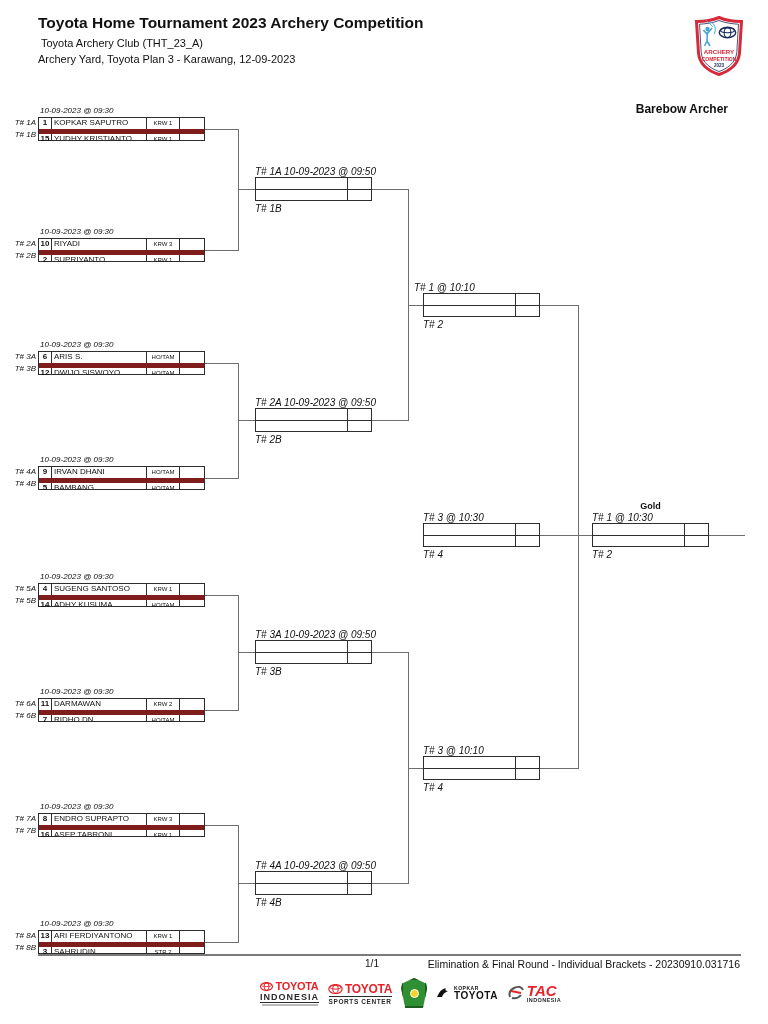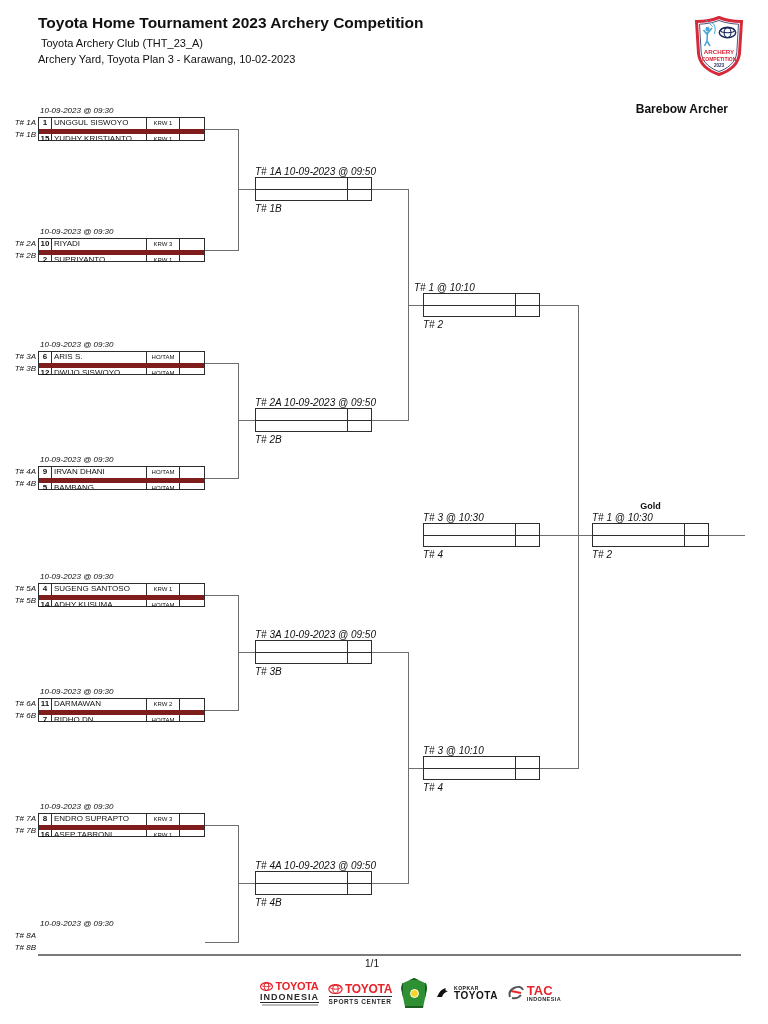--- a/index.html
+++ b/index.html
@@ -57,31 +57,31 @@
   .sp-small { color:#2b2b2b; font-weight:bold; font-size:6.5px; letter-spacing:0.6px; border-top:1px solid #2b2b2b; padding-top:1px; }
   .sp-bar { width:56px; height:2px; background:#bbb; margin-top:1px; }
   .shield-green { width:26px; height:30px; background:#2f8f33; border:2px solid #1c5e20;
     clip-path:polygon(50% 0%, 96% 18%, 100% 34%, 84% 100%, 16% 100%, 0% 34%, 4% 18%);
     display:flex; align-items:center; justify-content:center; }
   .shield-dot { width:9px; height:9px; border-radius:50%; background:#f5d328; border:1px solid #fff; }
   .kop-col { display:flex; flex-direction:column; align-items:flex-start; line-height:1; }
   .kop-top { font-size:5px; font-weight:bold; color:#111; letter-spacing:0.5px; }
   .kop-main { font-size:10px; font-weight:bold; color:#111; letter-spacing:0.5px; }
   .tac-col { display:flex; flex-direction:column; align-items:flex-start; line-height:1; }
-  .tac-main { font-size:13px; font-weight:bold; color:#e8232a; }
+  .tac-main { font-size:15px; font-weight:bold; font-style:italic; color:#e8232a; }
   .tac-sub { font-size:5.5px; font-weight:bold; color:#2b2b2b; letter-spacing:0.4px; }
 </style>
 </head>
 <body>
 
 <div class="page">
 
   <div class="title">Toyota Home Tournament 2023 Archery Competition</div>
   <div class="sub1">Toyota Archery Club (THT_23_A)</div>
-  <div class="sub2">Archery Yard, Toyota Plan 3 - Karawang, 10-02-2023</div>
+  <div class="sub2">Archery Yard, Toyota Plan 3 - Karawang, 12-09-2023</div>
 
   <div class="badge">
     <svg width="50" height="60" viewBox="0 0 50 60">
       <path d="M25 1.5 C32 4.5 42 5.5 47.5 5.5 L45.5 37 C44.5 49 34 55.5 25 58.5 C16 55.5 5.5 49 4.5 37 L2.5 5.5 C8 5.5 18 4.5 25 1.5 Z" fill="#ffffff" stroke="#d6293a" stroke-width="3"></path>
       <path d="M25 4.5 C31 7 39.5 8 44.5 8.2 L42.8 36.3 C41.9 47 32.8 52.8 25 55.5 C17.2 52.8 8.1 47 7.2 36.3 L5.5 8.2 C10.5 8 19 7 25 4.5 Z" fill="none" stroke="#1a2a5e" stroke-width="0.8"></path>
       <g stroke="#4aa5d8" stroke-width="1.6" fill="none">
         <circle cx="13.5" cy="13" r="2.2" fill="#4aa5d8" stroke="none"></circle>
         <path d="M13.5 15.5 L13 25 M13.5 17.5 L18 12 M13.5 19 L9.5 14 M13 25 L10.5 30 M13 25 L16 30"></path>
         <path d="M17 6 Q23 9 20.5 18" stroke-width="1"></path>
         <path d="M12 4 L19 11" stroke-width="0.8"></path>
@@ -127,21 +127,21 @@
   <div class="ln" style="left:539px;top:535px;width:54px;height:1px"></div>
   <div class="ln" style="left:708px;top:535px;width:37px;height:1px"></div>
 
   <div class="match" style="top:106px">
     <div class="mdate">10-09-2023 @ 09:30</div>
     <span class="tlabel tl-a">T# 1A</span>
     <span class="tlabel tl-b">T# 1B</span>
     <div class="mtable">
       <div class="mrow">
         <span class="c-seed">1</span>
-        <span class="c-name">UNGGUL SISWOYO</span>
+        <span class="c-name">KOPKAR SAPUTRO</span>
         <span class="c-club">KRW 1</span>
         <span class="c-score"></span>
       </div>
       <div class="mrow">
         <span class="c-seed">15</span>
         <span class="c-name">YUDHY KRISTIANTO</span>
         <span class="c-club">KRW 1</span>
         <span class="c-score"></span>
       </div>
     </div>
@@ -264,20 +264,34 @@
         <span class="c-club">KRW 1</span>
         <span class="c-score"></span>
       </div>
     </div>
   </div>
 
   <div class="match" style="top:919px">
     <div class="mdate">10-09-2023 @ 09:30</div>
     <span class="tlabel tl-a">T# 8A</span>
     <span class="tlabel tl-b">T# 8B</span>
+    <div class="mtable">
+      <div class="mrow">
+        <span class="c-seed">13</span>
+        <span class="c-name">ARI FERDIYANTONO</span>
+        <span class="c-club">KRW 1</span>
+        <span class="c-score"></span>
+      </div>
+      <div class="mrow">
+        <span class="c-seed">3</span>
+        <span class="c-name">SAHRUDIN</span>
+        <span class="c-club">STR 2</span>
+        <span class="c-score"></span>
+      </div>
+    </div>
   </div>
 
   <div class="blabel" style="left:255px;top:166px">T# 1A 10-09-2023 @ 09:50</div>
   <div class="bbox" style="left:255px;top:177px">
     <div class="brow">
         <span class="b-name"></span>
         <span class="b-score"></span>
       </div>
     <div class="brow">
         <span class="b-name"></span>
@@ -374,20 +388,21 @@
       </div>
     <div class="brow">
         <span class="b-name"></span>
         <span class="b-score"></span>
       </div>
   </div>
   <div class="blabel" style="left:592px;top:549px">T# 2</div>
 
   <div class="fdivider"></div>
   <div class="pagenum">1/1</div>
+  <div class="report">Elimination &amp; Final Round -  Individual Brackets - 20230910.031716</div>
 
   <div class="sponsors">
     <div class="sp">
       <div class="sp-row">
         <svg width="13" height="9" viewBox="0 0 13 9">
           <ellipse cx="6.5" cy="4.5" rx="6" ry="4" fill="none" stroke="#e8232a" stroke-width="1.1"></ellipse>
           <ellipse cx="6.5" cy="4.5" rx="2.4" ry="3.8" fill="none" stroke="#e8232a" stroke-width="0.9"></ellipse>
           <ellipse cx="6.5" cy="3" rx="5" ry="1.6" fill="none" stroke="#e8232a" stroke-width="0.9"></ellipse>
         </svg>
         <span class="sp-red">TOYOTA</span>

